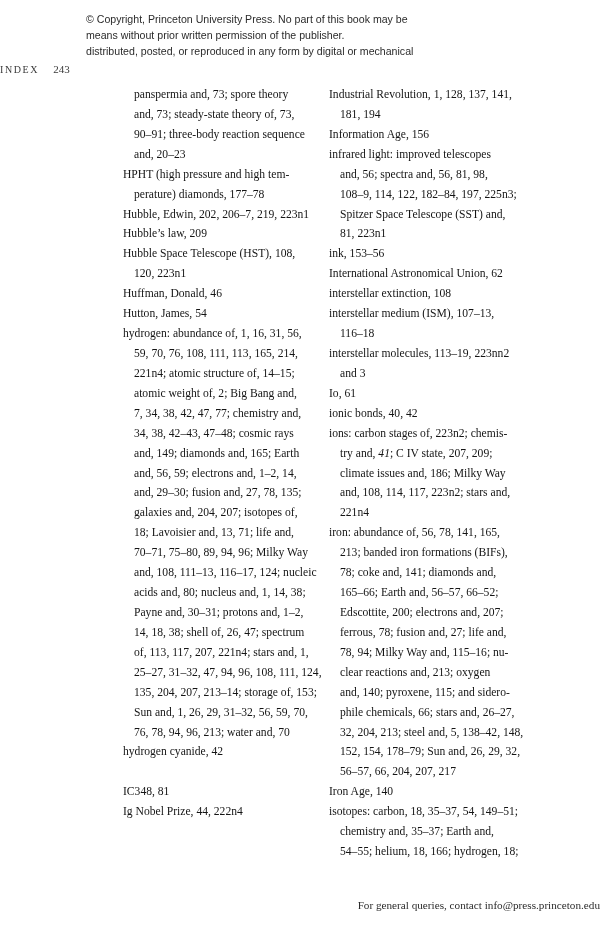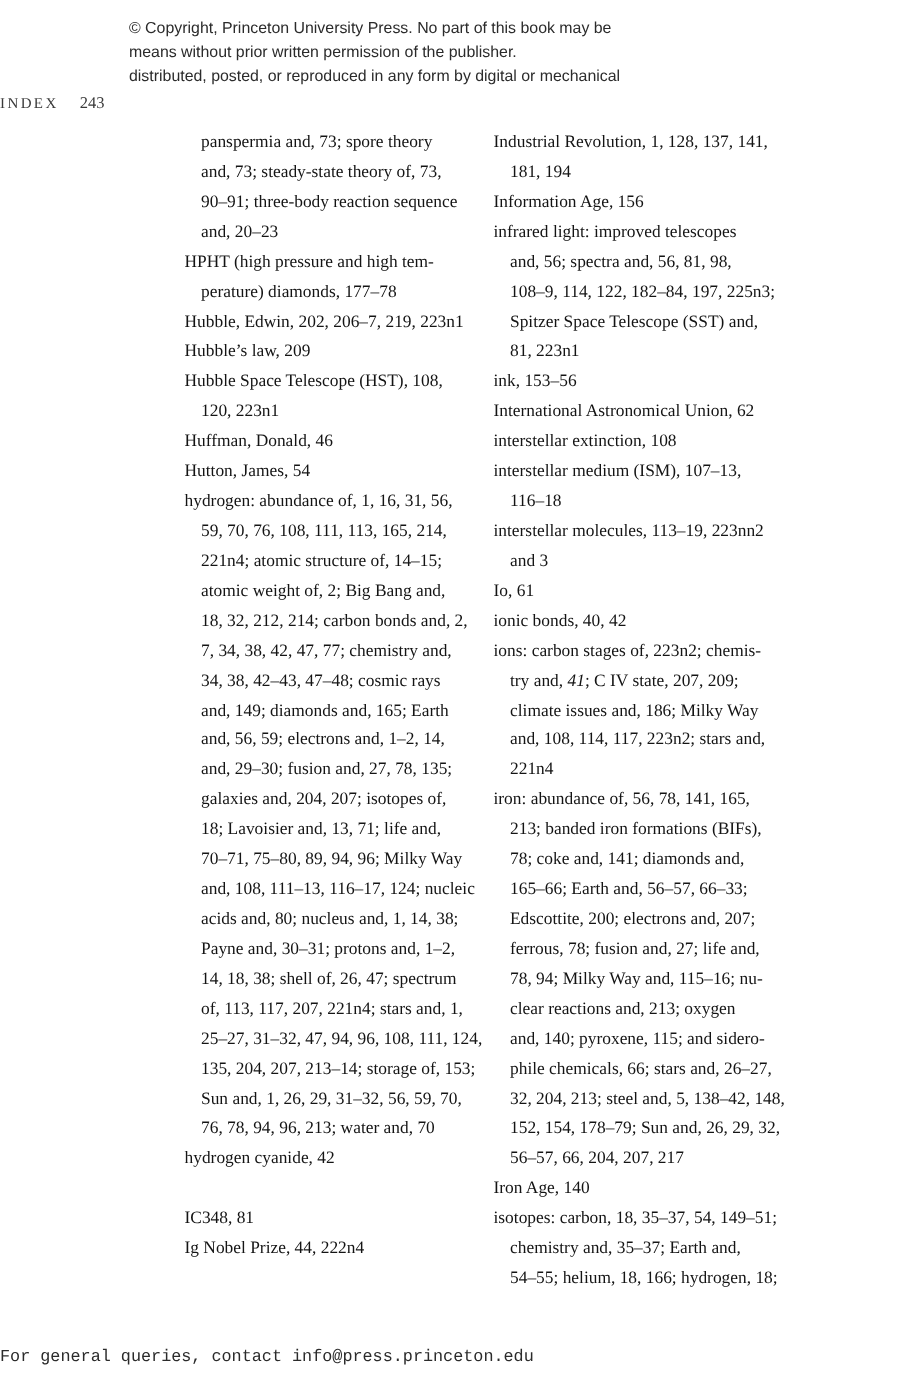--- a/index.html
+++ b/index.html
@@ -122,21 +122,20 @@
         <span class="ln flush">Huffman, Donald, 46</span>
       </div>
       <div class="entry">
         <span class="ln flush">Hutton, James, 54</span>
       </div>
       <div class="entry">
         <span class="ln flush">hydrogen: abundance of, 1, 16, 31, 56,</span>
         <span class="ln">59, 70, 76, 108, 111, 113, 165, 214,</span>
         <span class="ln">221n4; atomic structure of, 14–15;</span>
         <span class="ln">atomic weight of, 2; Big Bang and,</span>
-        <span class="ln">18, 32, 212, 214; carbon bonds and, 2,</span>
         <span class="ln">7, 34, 38, 42, 47, 77; chemistry and,</span>
         <span class="ln">34, 38, 42–43, 47–48; cosmic rays</span>
         <span class="ln">and, 149; diamonds and, 165; Earth</span>
         <span class="ln">and, 56, 59; electrons and, 1–2, 14,</span>
         <span class="ln">and, 29–30; fusion and, 27, 78, 135;</span>
         <span class="ln">galaxies and, 204, 207; isotopes of,</span>
         <span class="ln">18; Lavoisier and, 13, 71; life and,</span>
         <span class="ln">70–71, 75–80, 89, 94, 96; Milky Way</span>
         <span class="ln">and, 108, 111–13, 116–17, 124; nucleic</span>
         <span class="ln">acids and, 80; nucleus and, 1, 14, 38;</span>
@@ -200,21 +199,21 @@
         <span class="ln flush">ions: carbon stages of, 223n2; chemis-</span>
         <span class="ln">try and, <span class="it">41</span>; C IV state, 207, 209;</span>
         <span class="ln">climate issues and, 186; Milky Way</span>
         <span class="ln">and, 108, 114, 117, 223n2; stars and,</span>
         <span class="ln">221n4</span>
       </div>
       <div class="entry">
         <span class="ln flush">iron: abundance of, 56, 78, 141, 165,</span>
         <span class="ln">213; banded iron formations (BIFs),</span>
         <span class="ln">78; coke and, 141; diamonds and,</span>
-        <span class="ln">165–66; Earth and, 56–57, 66–33;</span>
+        <span class="ln">165–66; Earth and, 56–57, 66–52;</span>
         <span class="ln">Edscottite, 200; electrons and, 207;</span>
         <span class="ln">ferrous, 78; fusion and, 27; life and,</span>
         <span class="ln">78, 94; Milky Way and, 115–16; nu-</span>
         <span class="ln">clear reactions and, 213; oxygen</span>
         <span class="ln">and, 140; pyroxene, 115; and sidero-</span>
         <span class="ln">phile chemicals, 66; stars and, 26–27,</span>
         <span class="ln">32, 204, 213; steel and, 5, 138–42, 148,</span>
         <span class="ln">152, 154, 178–79; Sun and, 26, 29, 32,</span>
         <span class="ln">56–57, 66, 204, 207, 217</span>
       </div>
@@ -222,13 +221,13 @@
         <span class="ln flush">Iron Age, 140</span>
       </div>
       <div class="entry">
         <span class="ln flush">isotopes: carbon, 18, 35–37, 54, 149–51;</span>
         <span class="ln">chemistry and, 35–37; Earth and,</span>
         <span class="ln">54–55; helium, 18, 166; hydrogen, 18;</span>
       </div>
     </div>
 </div>
 
-<div style="position:absolute;top:899px;left:0;width:600px;text-align:left;font-family:Liberation Mono, monospace;font-size:11.2px;color:#2b2b2b;">For general queries, contact info@press.princeton.edu</div>
+<div style="position:absolute;top:899px;left:0;width:600px;text-align:right;font-family:Liberation Serif, serif;font-size:11.2px;color:#2b2b2b;">For general queries, contact info@press.princeton.edu</div>
 
 </body></html>

